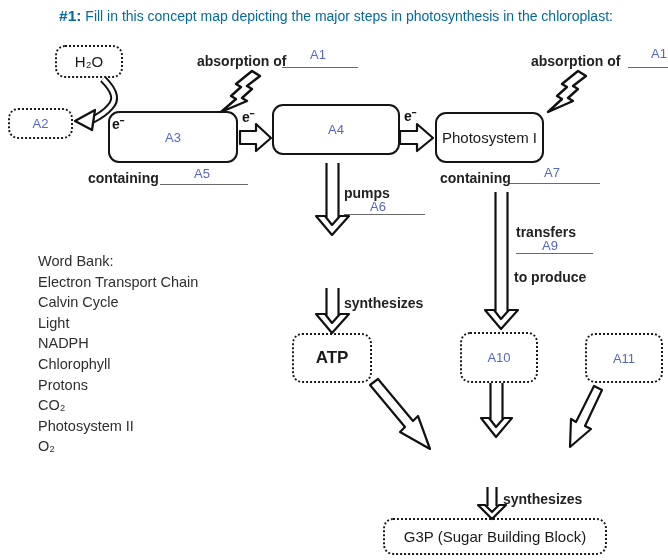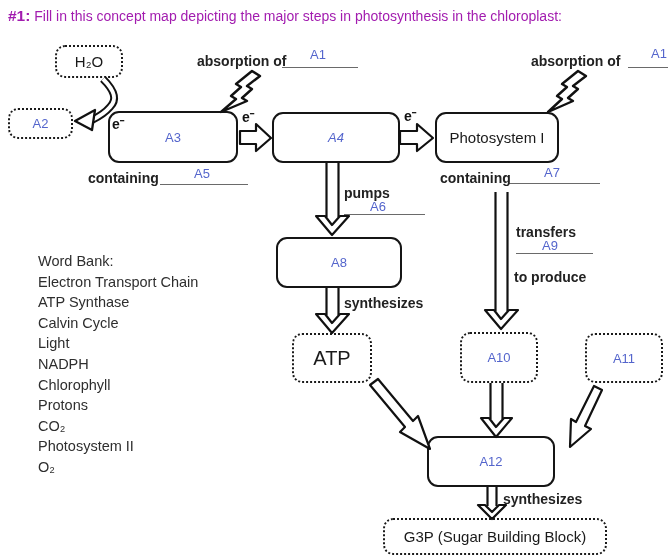--- a/index.html
+++ b/index.html
@@ -6,21 +6,21 @@
   #page{position:relative;width:668px;height:560px;background:#ffffff;overflow:hidden;
         font-family:"Liberation Sans",sans-serif;color:#1a1a1a;}
   .box{position:absolute;background:#fff;border:2.5px solid #151515;border-radius:11px;
        display:flex;align-items:center;justify-content:center;font-size:15px;color:#1a1a1a;
        box-sizing:border-box;z-index:1;}
   .dotted{border:2.5px dotted #1a1a1a;border-radius:10px;}
   .blank{color:var(--blue,#5465cc);font-size:13px;font-weight:500;z-index:4;}
   .ital{position:absolute;font-weight:600;font-size:14px;color:#222;z-index:3;white-space:nowrap;}
   .uline{position:absolute;border-bottom:1.5px solid #6a6a6a;z-index:2;}
   .elab{position:absolute;font-size:14px;font-weight:700;color:#111;z-index:4;white-space:nowrap;}
-  #title{position:absolute;left:8px;top:7px;width:656px;font-size:14px;color:#a21caf;}
+  #title{position:absolute;left:8px;top:7px;width:656px;font-size:14px;color:#0369a1;text-align:center;}
   #title b{font-size:15.5px;}
   #wordbank{position:absolute;left:22px;top:251px;font-size:14.5px;line-height:20.6px;color:#2e2e2e;z-index:3;margin-left:16px;}
   #wordbank .wb-item{white-space:nowrap;}
   svg.overlay{position:absolute;left:0;top:0;z-index:2;pointer-events:none;}
   .ctr{position:absolute;z-index:4;white-space:nowrap;}
 </style>
 </head>
 <body>
 
 <div id="page">
@@ -83,47 +83,41 @@
     </div>
 
   <div class="box dotted" style="left:8px;top:108px;width:65px;height:31px;">
       <span class="blank">A2</span>
     </div>
 
   <div class="box" style="left:108px;top:111px;width:130px;height:52px;">
       <span class="blank">A3</span>
     </div>
 
-  <div class="box" style="left:272px;top:112px;width:128px;height:51px;font-style:italic;">
+  <div class="box" style="left:272px;top:104px;width:128px;height:51px;">
       <span class="blank">A4</span>
     </div>
 
-  <div class="box" style="left:435px;top:112px;width:124px;height:51px;font-size:15px;">
+  <div class="box" style="left:435px;top:112px;width:109px;height:51px;font-size:15px;">
       <span>Photosystem I</span>
     </div>
 
-  <div class="box" style="left:276px;top:237px;width:126px;height:51px;">
-      <span class="blank">A8</span>
-    </div>
 
-  <div class="box dotted" style="left:292px;top:333px;width:80px;height:50px;font-size:20px;font-weight:400;text-align:center;">
+  <div class="box dotted" style="left:292px;top:333px;width:80px;height:50px;font-size:17px;font-weight:700;text-align:center;">
       <span>ATP</span>
     </div>
 
   <div class="box dotted" style="left:460px;top:332px;width:78px;height:51px;text-align:right;">
       <span class="blank">A10</span>
     </div>
 
   <div class="box dotted" style="left:585px;top:333px;width:78px;height:50px;">
       <span class="blank">A11</span>
     </div>
 
-  <div class="box" style="left:427px;top:436px;width:128px;height:51px;">
-      <span class="blank">A12</span>
-    </div>
 
   <div class="box dotted" style="left:383px;top:518px;width:224px;height:37px;font-size:15px;align-items:center;">
       <span>G3P (Sugar Building Block)</span>
     </div>
 
   <span class="elab" style="left:112px;top:114px;">e⁻</span>
   <span class="elab" style="left:242px;top:107px;">e⁻</span>
   <span class="elab" style="left:404px;top:106px;">e⁻</span>
 
   <span class="ital" style="left:197px;top:53px;">absorption of</span>
@@ -150,21 +144,20 @@
   <div class="uline" style="left:516px;top:240px;width:77px;height:13px;"></div>
   <span class="ctr blank" style="left:542px;top:238px;">A9</span>
   <span class="ital" style="left:514px;top:269px;">to produce</span>
 
   <span class="ital" style="left:344px;top:295px;">synthesizes</span>
   <span class="ital" style="left:503px;top:491px;">synthesizes</span>
 
   <div id="wordbank">
     <div class="wb-item">Word Bank:</div>
     <div class="wb-item">Electron Transport Chain</div>
-    <div class="wb-item">ATP Synthase</div>
     <div class="wb-item">Calvin Cycle</div>
     <div class="wb-item">Light</div>
     <div class="wb-item">NADPH</div>
     <div class="wb-item">Chlorophyll</div>
     <div class="wb-item">Protons</div>
     <div class="wb-item">CO₂</div>
     <div class="wb-item">Photosystem II</div>
     <div class="wb-item">O₂</div>
   </div>
 

